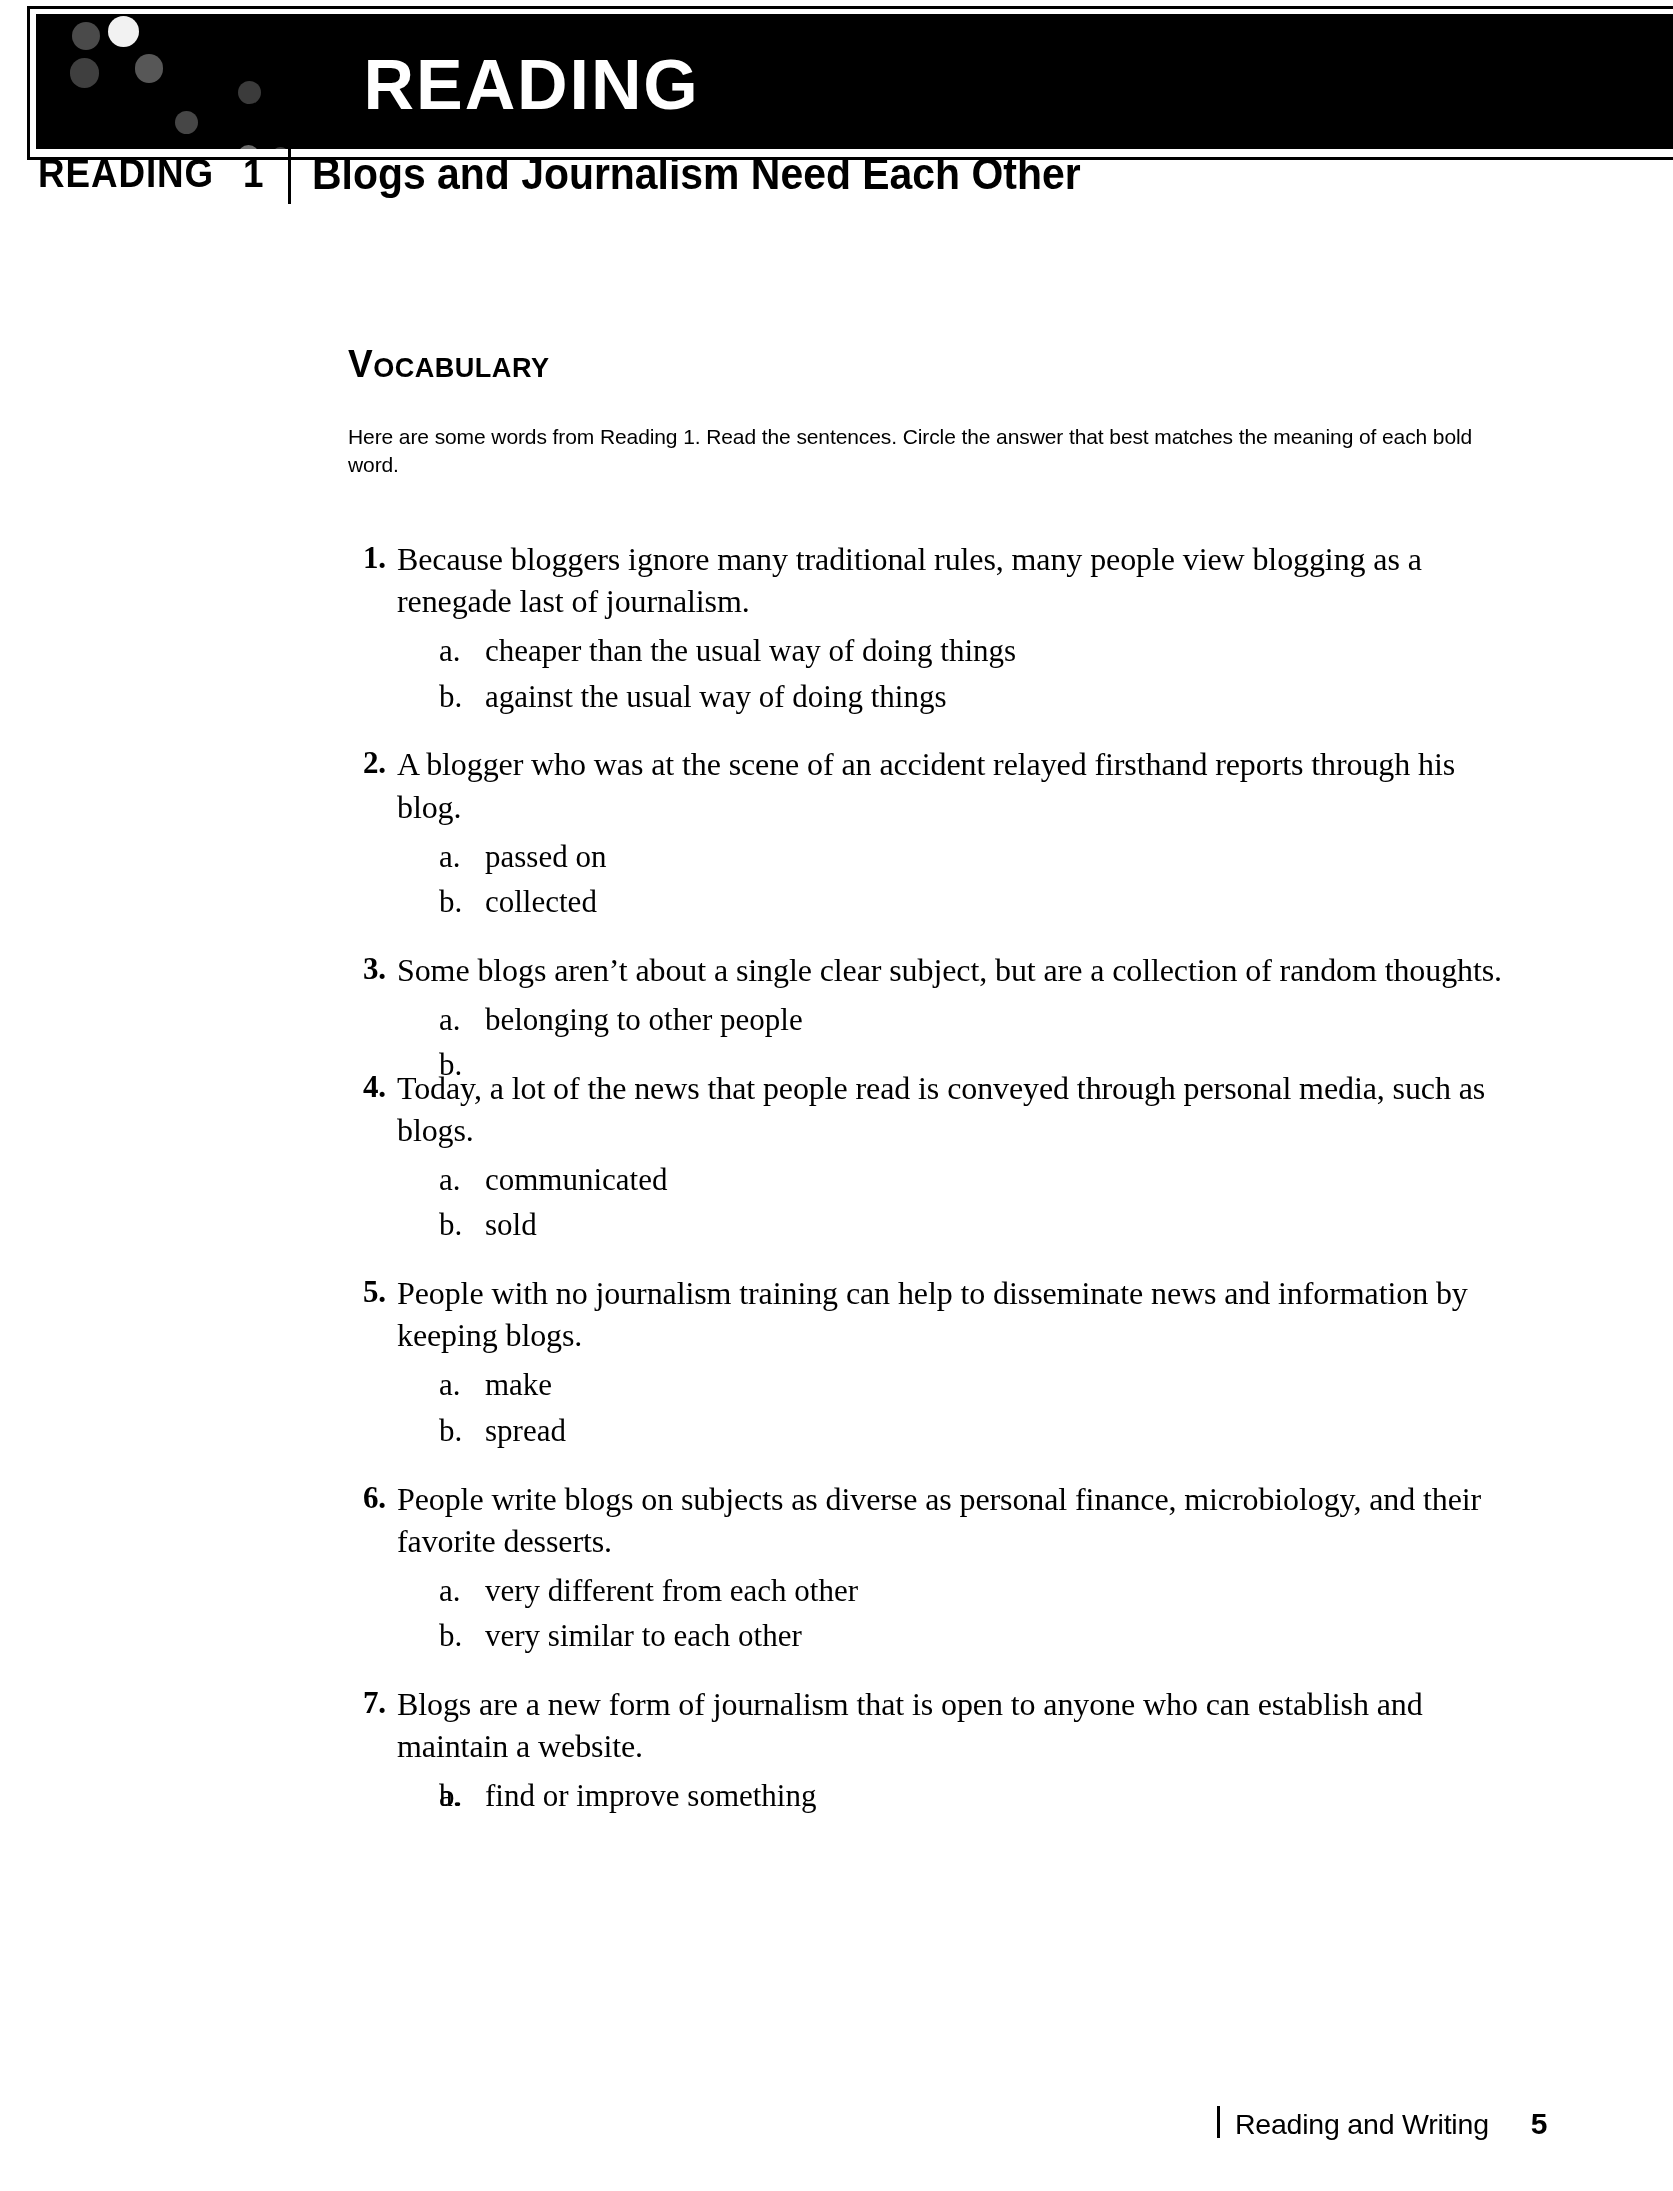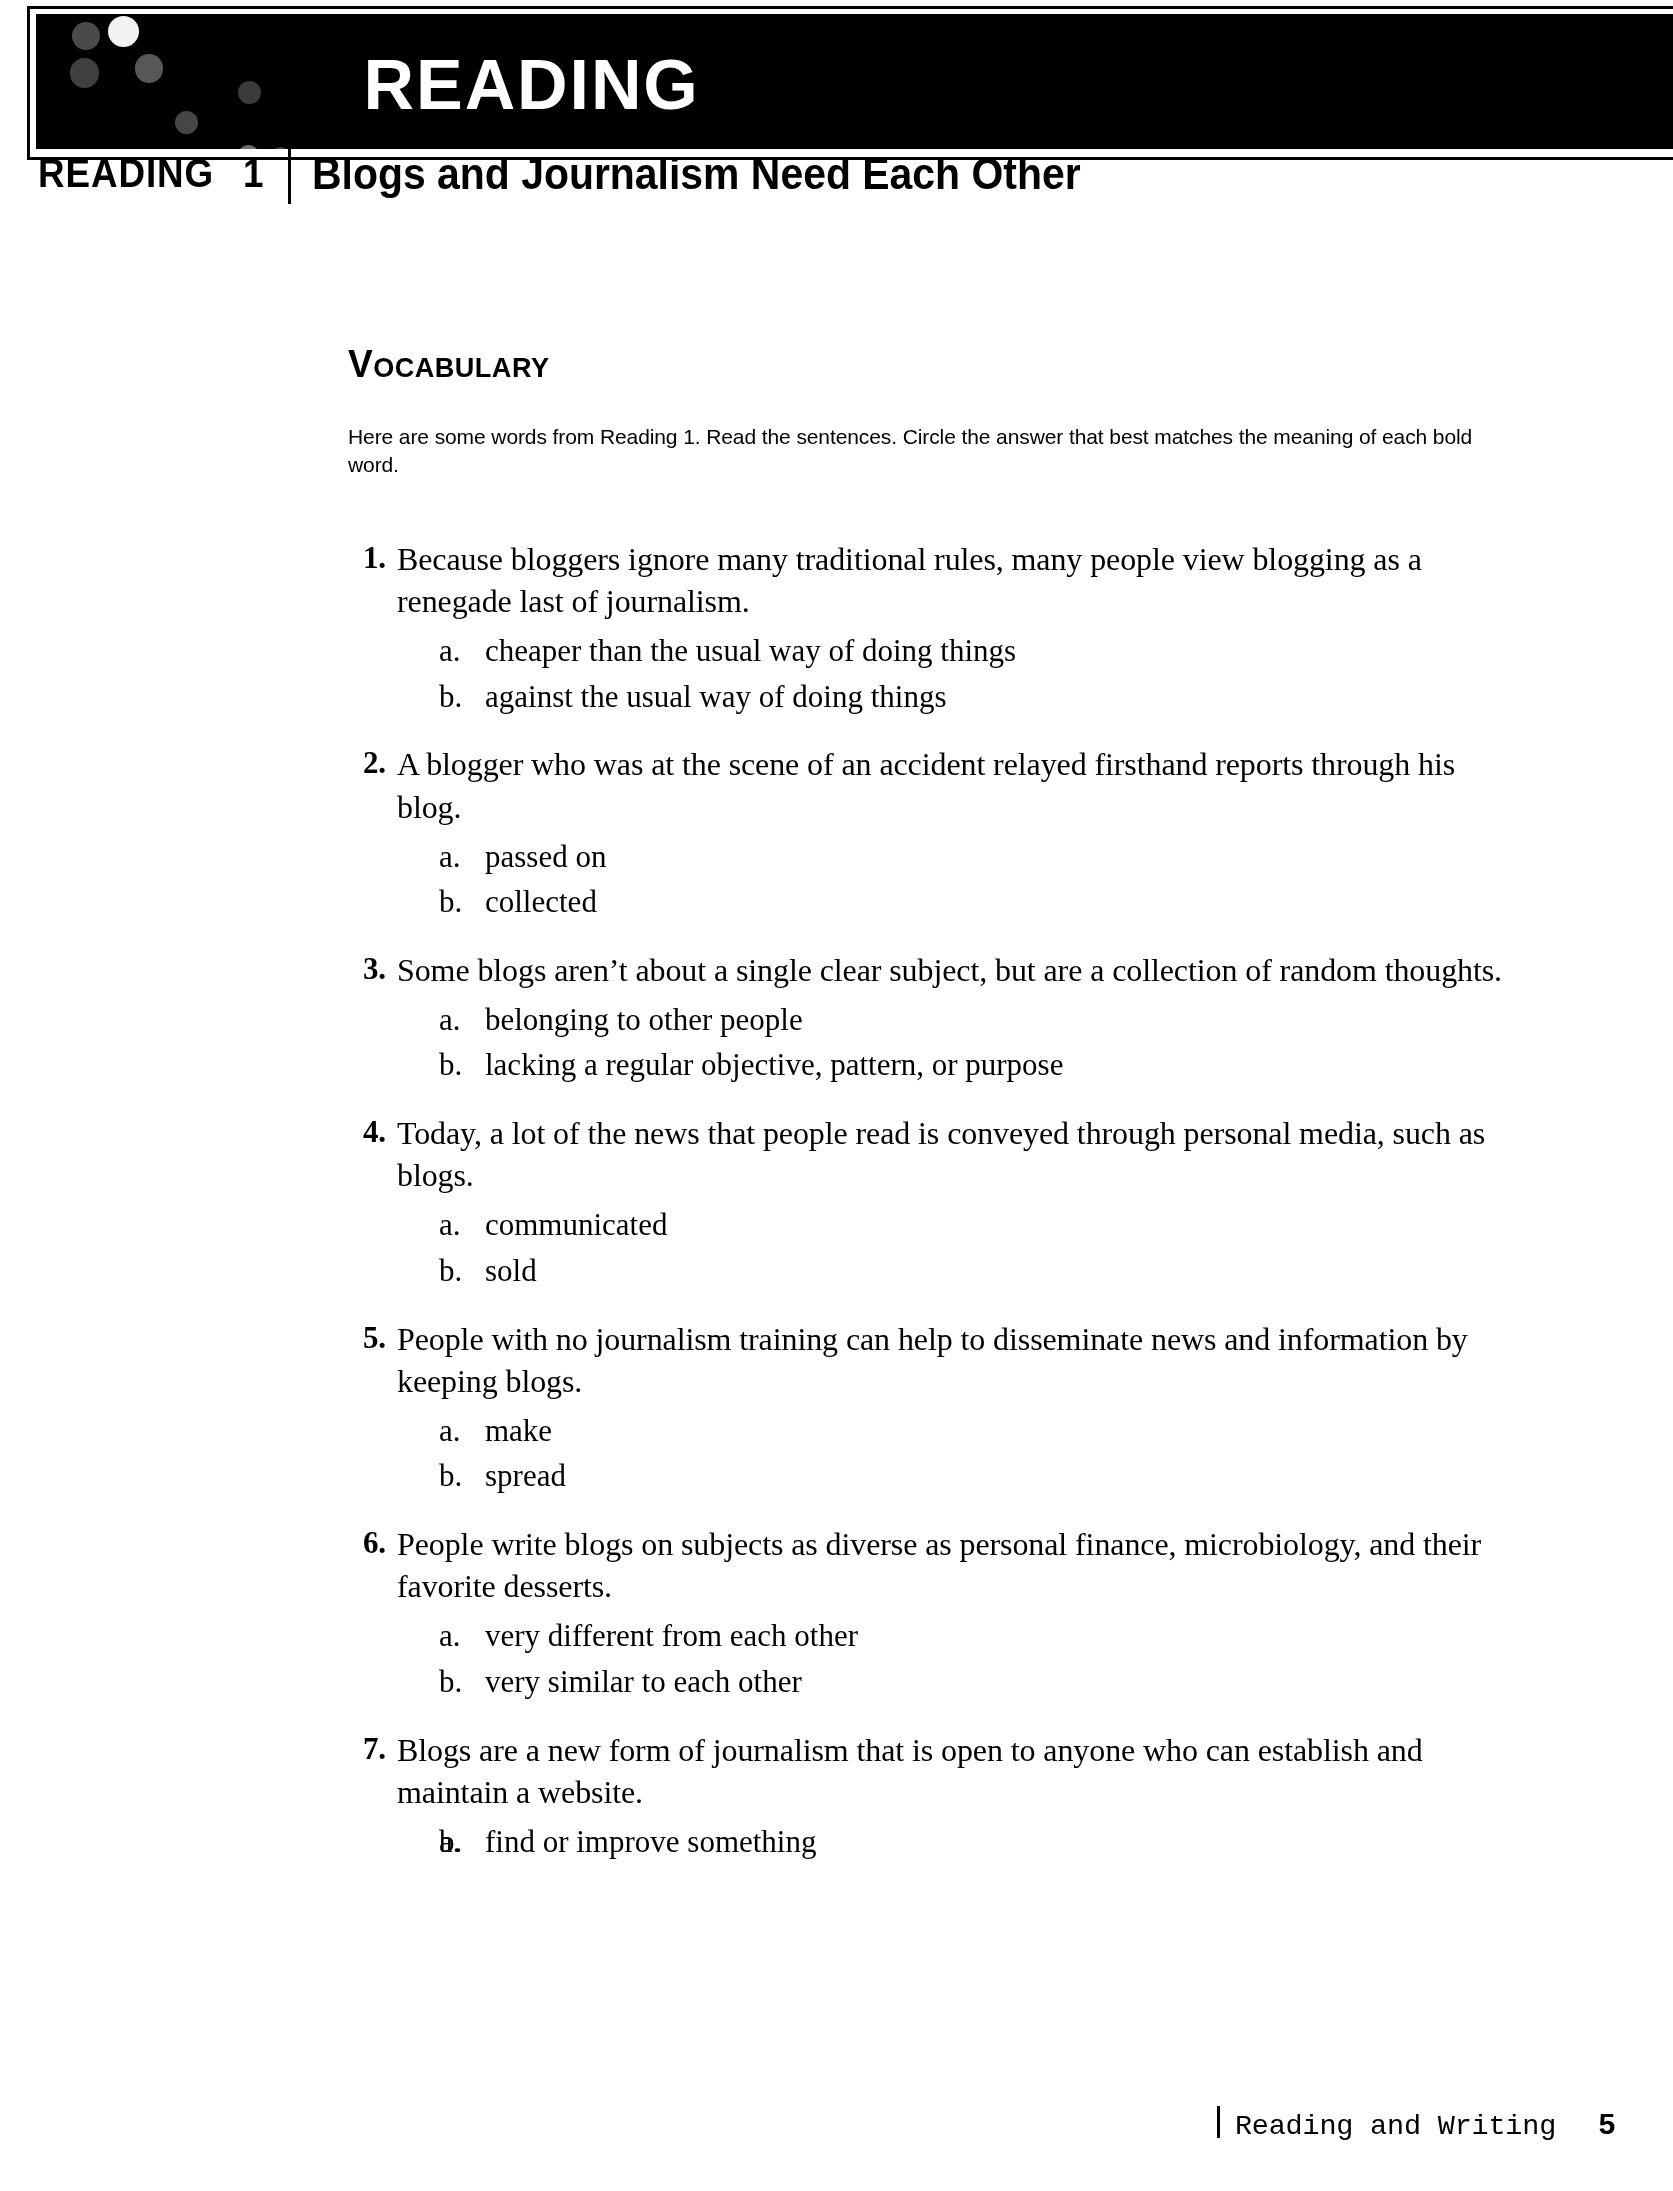--- a/index.html
+++ b/index.html
@@ -176,21 +176,21 @@
     width: 32px;
   }
 
   
   .footer {
     position: absolute;
     left: 1217px;
     top: 2102px;
     display: flex;
     align-items: baseline;
-    font-family: Liberation Mono, monospace;
+    font-family: Liberation Sans, sans-serif;
   }
   .footer-bar {
     width: 2.9px;
     height: 32px;
     background: #000;
     margin-right: 15px;
     position: relative;
     top: 3.8px;
   }
   .footer-text {
@@ -248,21 +248,21 @@
       <div class="qstem"><span class="qnum">2.</span><span>A blogger who was at the scene of an accident </span><b>relayed</b><span> firsthand reports through his blog.</span></div>
       <div class="opts">
         <div class="opt"><span class="opt-letter">a.</span><span>passed on</span></div>
         <div class="opt"><span class="opt-letter">b.</span><span>collected</span></div>
       </div>
     </div>
     <div class="qitem">
       <div class="qstem"><span class="qnum">3.</span><span>Some blogs aren’t about a single clear subject, but are a collection of </span><b>random</b><span> thoughts.</span></div>
       <div class="opts">
         <div class="opt"><span class="opt-letter">a.</span><span>belonging to other people</span></div>
-        <div class="opt"><span class="opt-letter">b.</span><span>lacking a regular objective, pattern, or purpose</span></div>
+        <div class="opt"><span class="opt-letter">b.</span></div>
       </div>
     </div>
     <div class="qitem">
       <div class="qstem"><span class="qnum">4.</span><span>Today, a lot of the news that people read is </span><b>conveyed</b><span> through personal media, such as blogs.</span></div>
       <div class="opts">
         <div class="opt"><span class="opt-letter">a.</span><span>communicated</span></div>
         <div class="opt"><span class="opt-letter">b.</span><span>sold</span></div>
       </div>
     </div>
     <div class="qitem">

